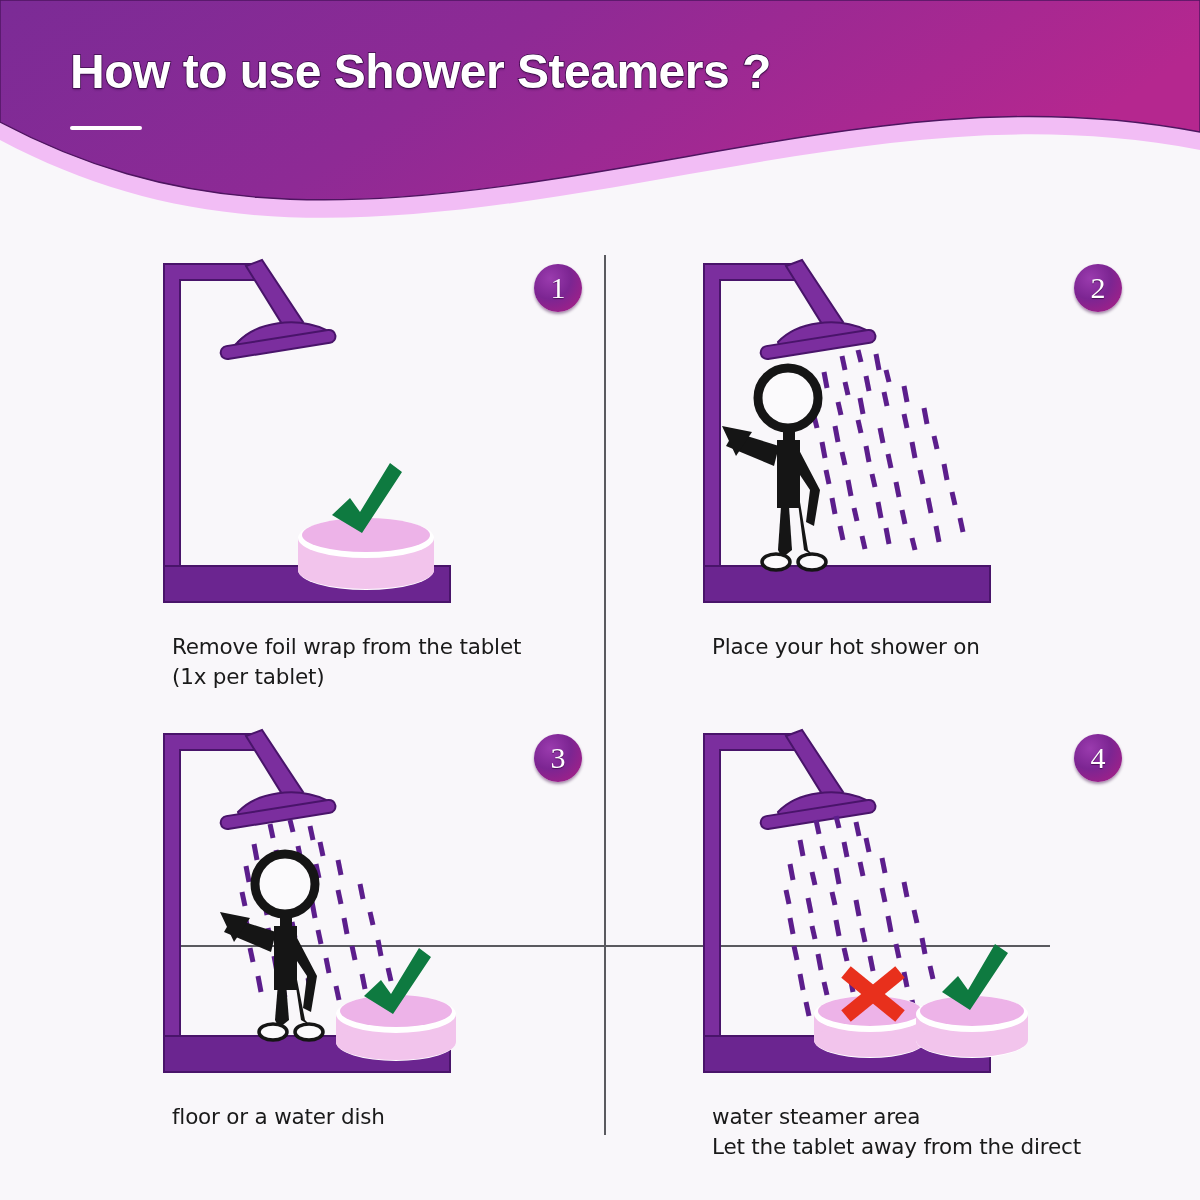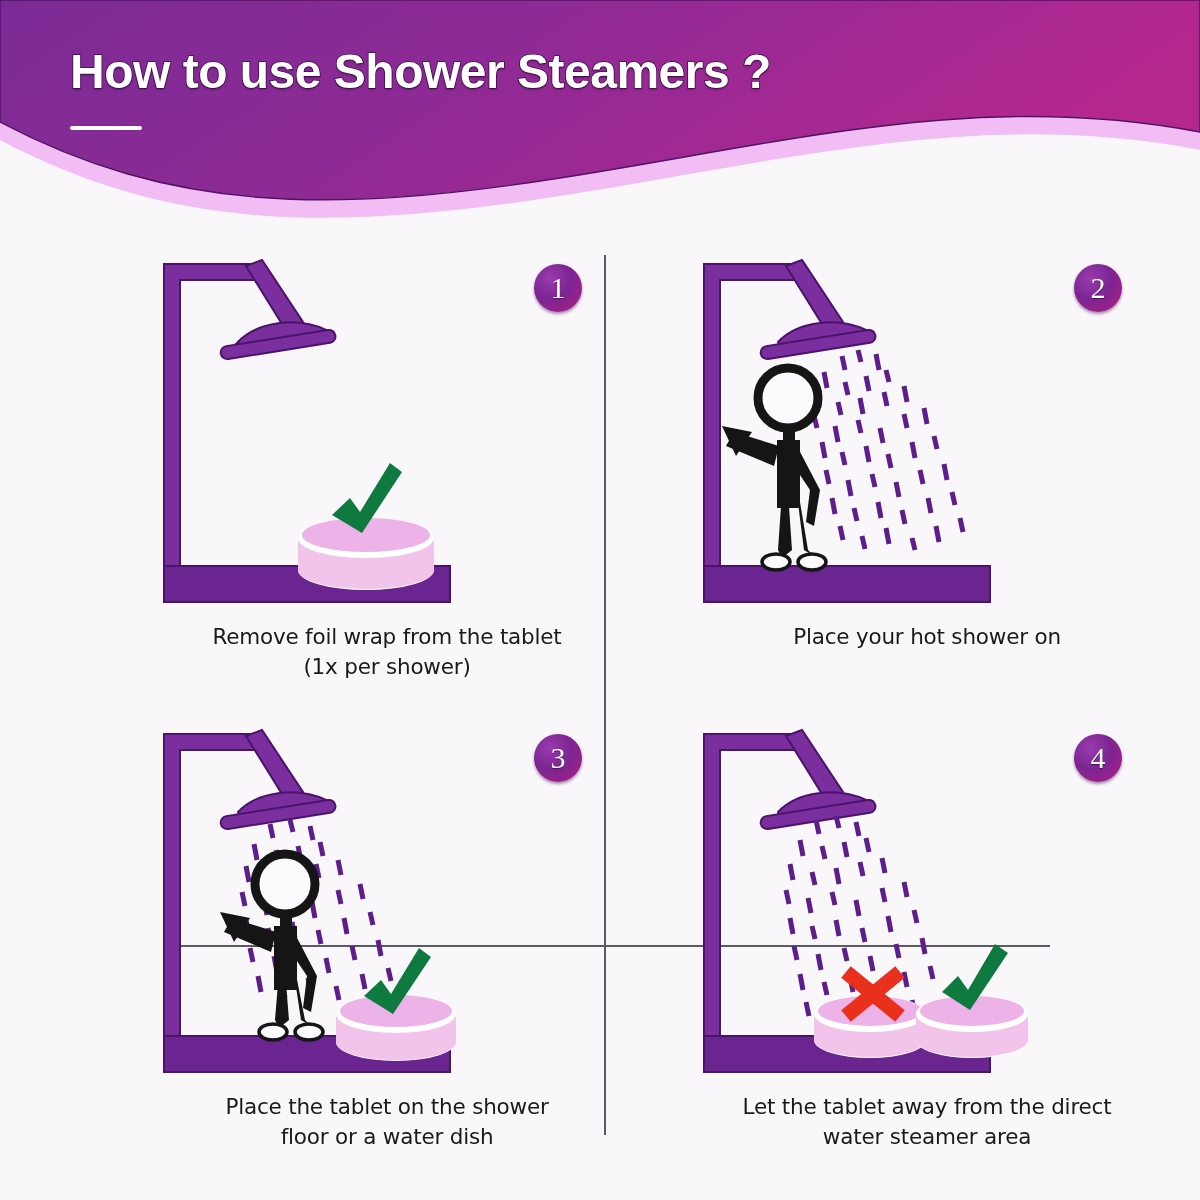--- a/index.html
+++ b/index.html
@@ -40,25 +40,24 @@
     background:radial-gradient(circle at 34% 30%,#9A3BAE 0%,#7C2592 45%,#B01E84 100%);
     box-shadow:0 2px 3px rgba(60,10,70,.45);
     display:flex;align-items:center;justify-content:center;
   }
   .badge span{
     font-family:"Liberation Serif","DejaVu Serif",serif;
     color:#ffffff;font-size:30px;line-height:1;font-weight:400;
     text-shadow:0 1px 1px rgba(50,5,60,.7);
   }
   .caption{
-    position:absolute;left:22px;top:372px;width:430px;
+    position:absolute;left:22px;top:382px;width:430px;
     font-size:21.5px;line-height:30px;color:#1a1a1a;
     font-family:"DejaVu Sans","Liberation Sans",sans-serif;
     letter-spacing:-0.2px;
-    text-align:center;
   }
   .caption div{white-space:nowrap;}
 </style>
 </head>
 <body>
 
 <div class="header">
   <svg width="1200" height="230" viewBox="0 0 1200 230">
     <defs>
       <linearGradient id="hdrGrad" x1="0" y1="0" x2="1" y2="0.25">
@@ -100,21 +99,21 @@
         <ellipse cx="216" cy="288" rx="68" ry="20" fill="#FFFFFF"></ellipse>
         <ellipse cx="216" cy="285" rx="64" ry="17" fill="#EDB3E8"></ellipse>
       </g>
       <path d="M182,265 L200,248 L210,262 L240,213 L252,222 L212,283 Z" fill="#0E7A40"></path>
     </svg>
     <div class="badge">
       <span>1</span>
     </div>
     <div class="caption">
       <div>Remove foil wrap from the tablet</div>
-      <div>(1x per shower)</div>
+      <div>(1x per tablet)</div>
     </div>
   </div>
 
   <div class="panel p2">
     <svg class="stage" viewBox="0 0 400 370">
       <g>
         <path d="M14,14 L108,14 L108,30 L30,30 L30,318 L14,318 Z" fill="#7B2E9E" stroke="#49146A" stroke-width="2"></path>
         <path d="M14,316 L300,316 L300,352 L14,352 Z" fill="#6B2590" stroke="#49146A" stroke-width="2"></path>
       </g>
       <g>
@@ -255,21 +254,20 @@
         <ellipse cx="246" cy="322" rx="60" ry="18" fill="#F2C4EC"></ellipse>
         <ellipse cx="246" cy="294" rx="60" ry="19" fill="#FFFFFF"></ellipse>
         <ellipse cx="246" cy="291" rx="56" ry="16" fill="#EDB3E8"></ellipse>
       </g>
       <path d="M214,276 L231,260 L241,274 L269,228 L281,237 L243,294 Z" fill="#0E7A40"></path>
     </svg>
     <div class="badge">
       <span>3</span>
     </div>
     <div class="caption">
-      <div>Place the tablet on the shower</div>
       <div>floor or a water dish</div>
     </div>
   </div>
 
   <div class="panel p4">
     <svg class="stage" viewBox="0 0 400 370">
       <g>
         <path d="M14,14 L108,14 L108,30 L30,30 L30,318 L14,318 Z" fill="#7B2E9E" stroke="#49146A" stroke-width="2"></path>
         <path d="M14,316 L300,316 L300,352 L14,352 Z" fill="#6B2590" stroke="#49146A" stroke-width="2"></path>
       </g>
@@ -338,18 +336,18 @@
         <ellipse cx="282" cy="320" rx="56" ry="17" fill="#F2C4EC"></ellipse>
         <ellipse cx="282" cy="294" rx="56" ry="18" fill="#FFFFFF"></ellipse>
         <ellipse cx="282" cy="291" rx="52" ry="15" fill="#EDB3E8"></ellipse>
       </g>
       <path d="M252,272 L268,256 L278,270 L305,224 L318,233 L280,290 Z" fill="#0E7A40"></path>
     </svg>
     <div class="badge">
       <span>4</span>
     </div>
     <div class="caption">
+      <div>water steamer area</div>
       <div>Let the tablet away from the direct</div>
-      <div>water steamer area</div>
     </div>
   </div>
 
 </div>
 
 </body></html>

